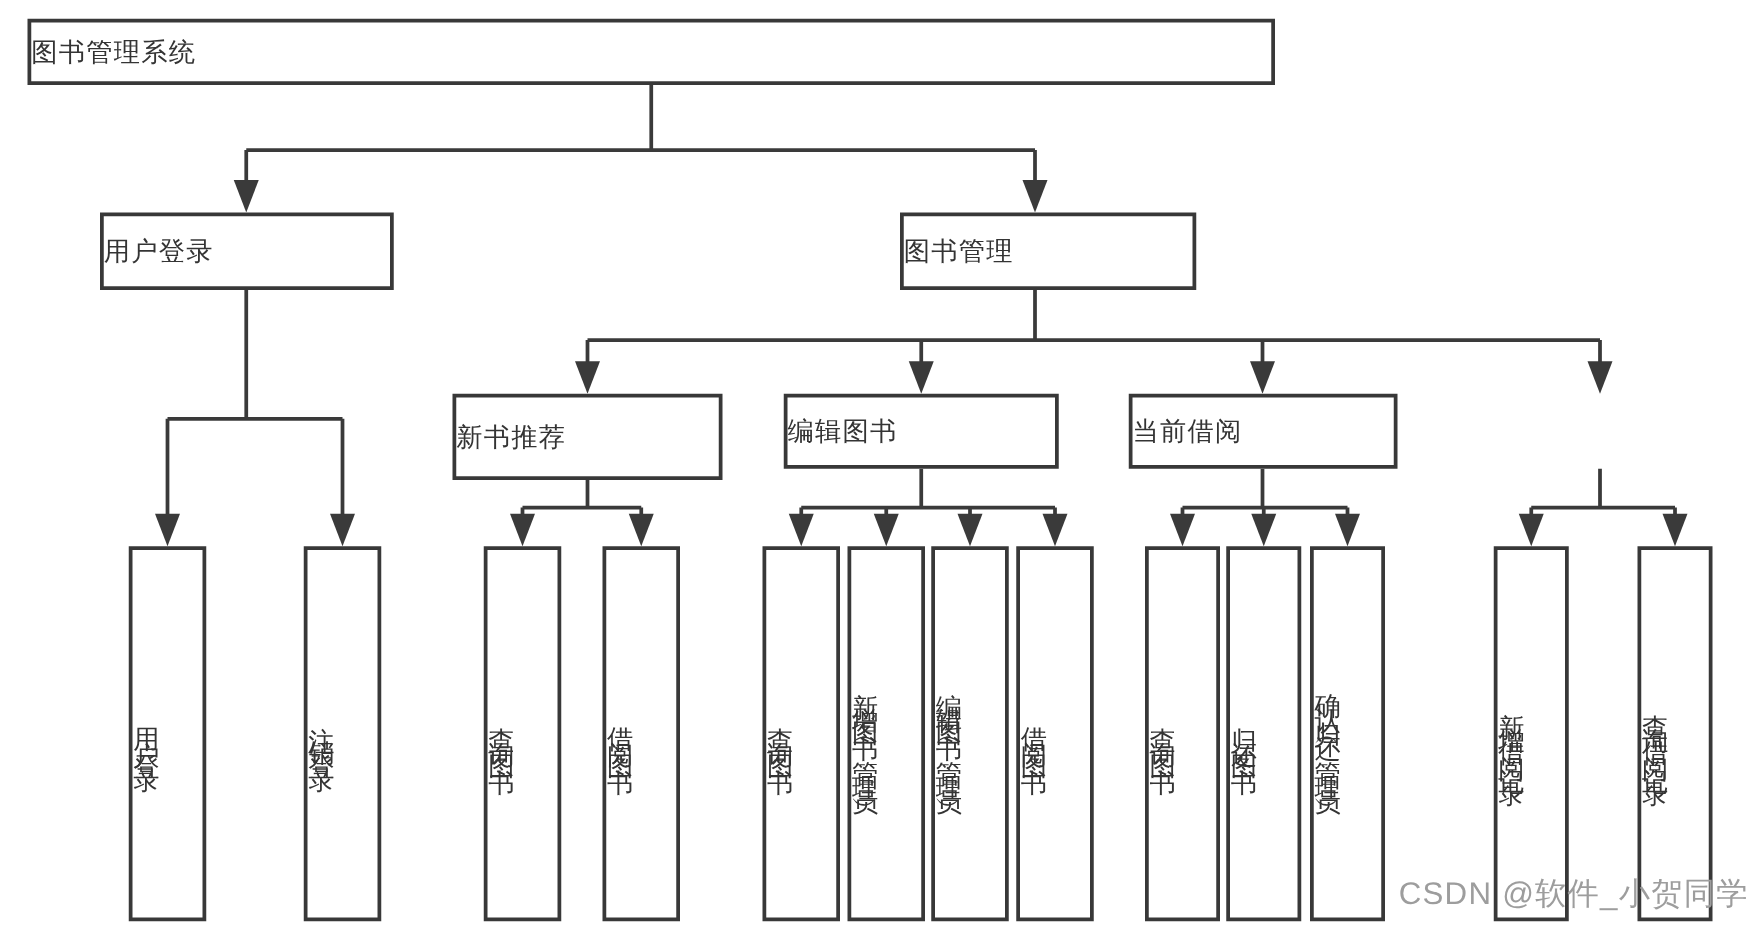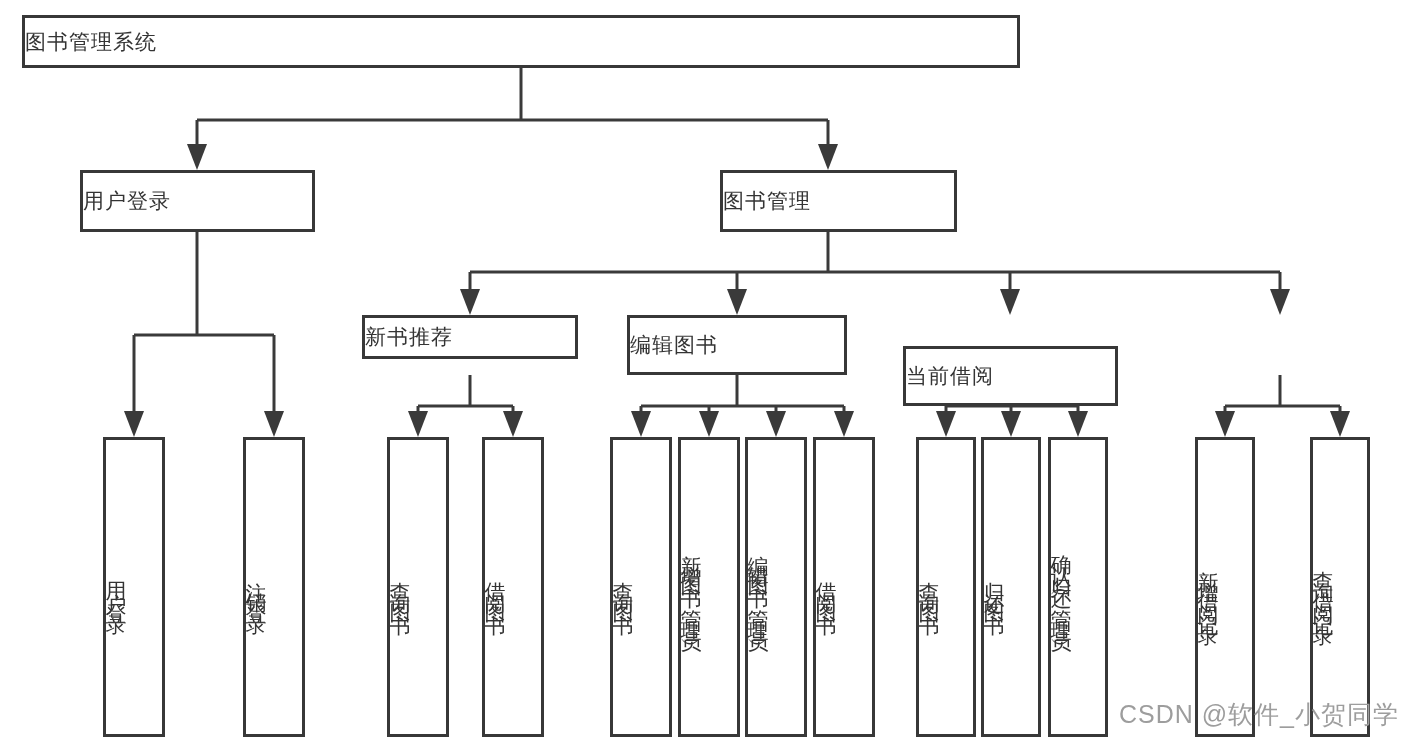--- a/index.html
+++ b/index.html
@@ -116,27 +116,27 @@
     <span>图书管理系统</span>
   </div>
 
   <div class="box h" style="left:80px;top:170px;width:235px;height:62px;">
     <span>用户登录</span>
   </div>
   <div class="box h" style="left:710px;top:170px;width:237px;height:62px;margin-left:10px;">
     <span>图书管理</span>
   </div>
 
-  <div class="box h" style="left:362px;top:315px;width:216px;height:44px;font-family:Liberation Serif, serif;">
+  <div class="box h" style="left:362px;top:315px;width:216px;height:69px;font-family:Liberation Serif, serif;">
     <span>新书推荐</span>
   </div>
   <div class="box h" style="left:627px;top:315px;width:220px;height:60px;">
     <span>编辑图书</span>
   </div>
-  <div class="box h" style="left:903px;top:315px;width:215px;height:60px;margin-top:31px;">
+  <div class="box h" style="left:903px;top:315px;width:215px;height:60px;">
     <span>当前借阅</span>
   </div>
 
   <div class="box v" style="left:103px;top:437px;width:62px;height:300px;">
     <span>用户登录</span>
   </div>
   <div class="box v" style="left:243px;top:437px;width:62px;height:300px;">
     <span>注销登录</span>
   </div>
 

